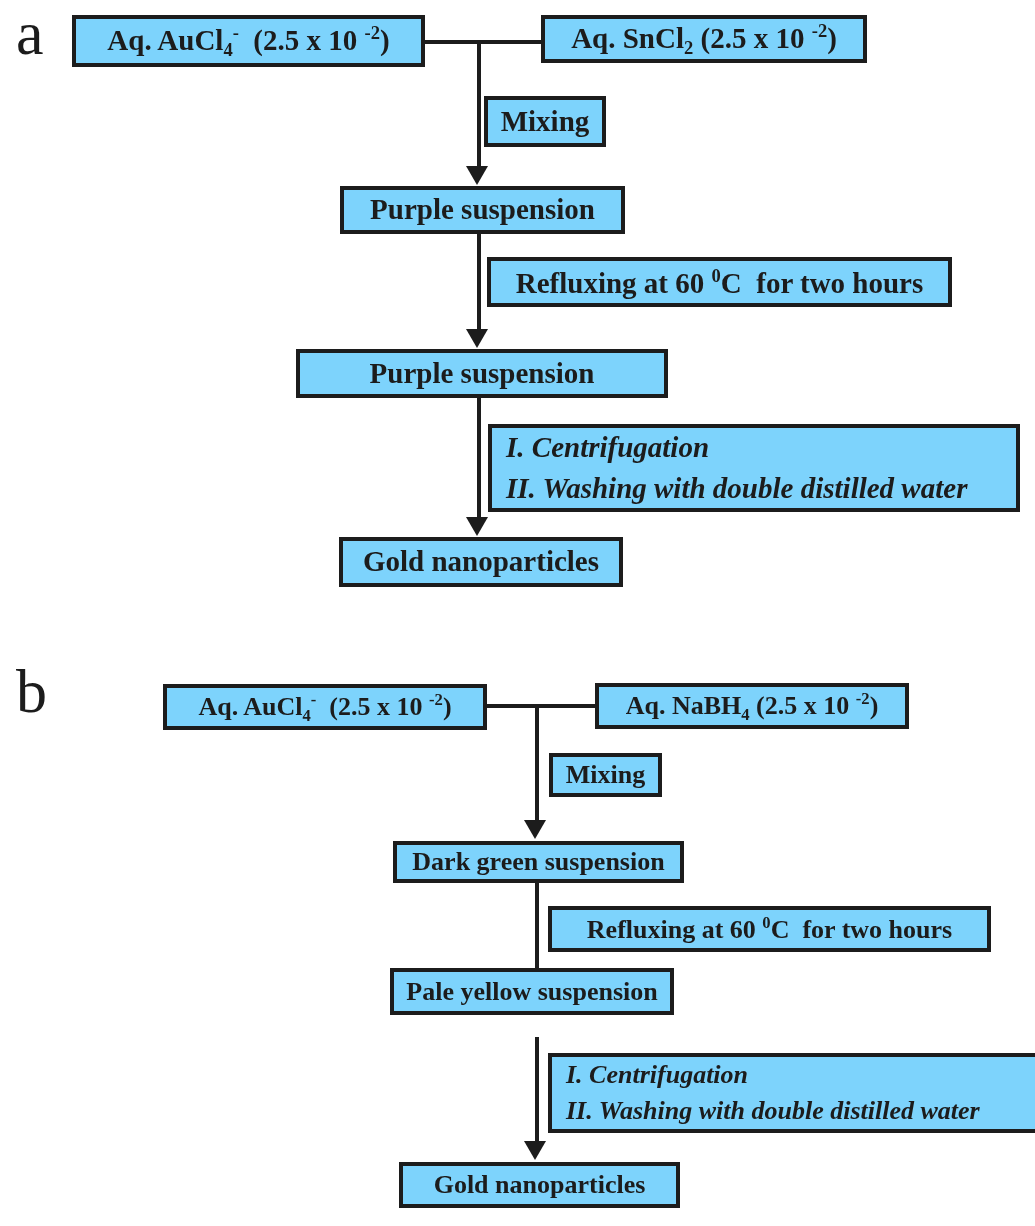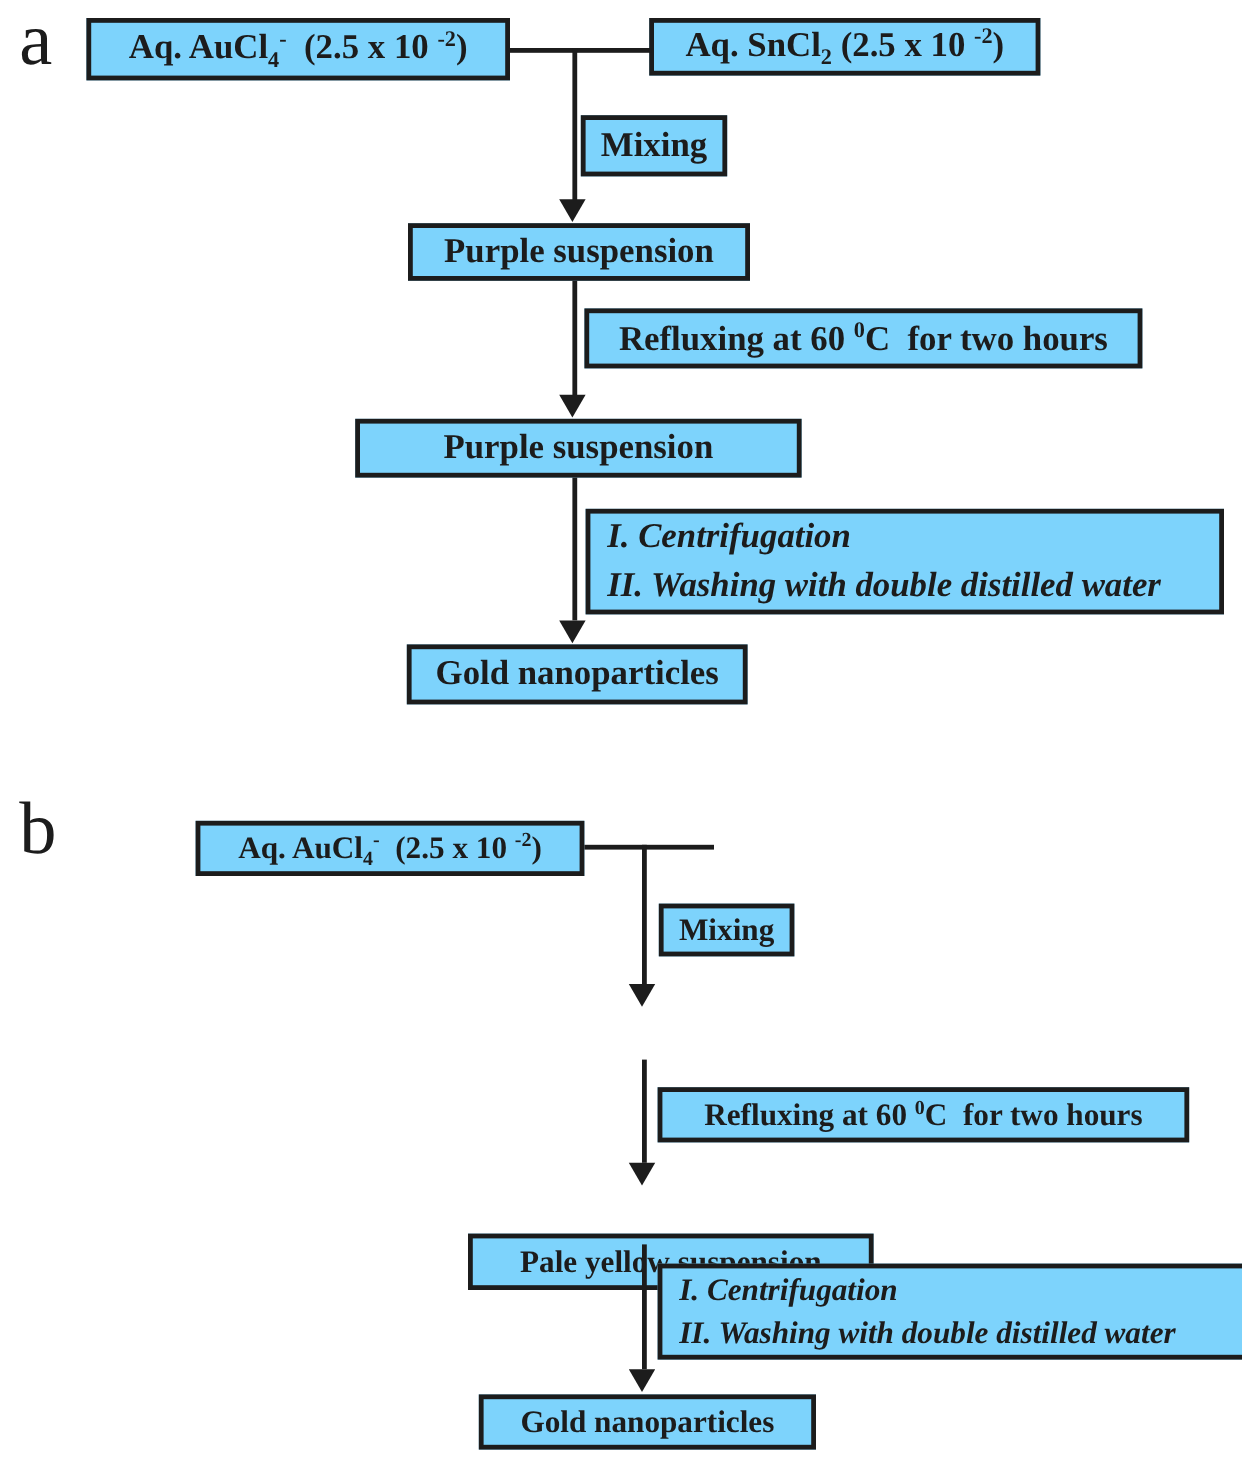--- a/index.html
+++ b/index.html
@@ -103,38 +103,44 @@
 
   <div class="box" style="left:339px; top:537px; width:284px; height:50px;">
     <span class="label fs-a">Gold nanoparticles</span>
   </div>
 
   <div class="panel-letter" style="left:16px; top:660px;">b</div>
 
   <div class="box" style="left:163px; top:684px; width:324px; height:46px;">
     <span class="label fs-b"><span>Aq. AuCl</span><sub>4</sub><sup>-</sup><span>  (2.5 x 10 </span><sup>-2</sup><span>)</span></span>
   </div>
+  <div class="box" style="left:595px; top:683px; width:314px; height:46px;">
+    <span class="label fs-b"><span>Aq. NaBH</span><sub>4</sub><span> (2.5 x 10 </span><sup>-2</sup><span>)</span></span>
+  </div>
 
   <div class="hline" style="left:487px; top:704px; width:108px; height:4px;"></div>
   <div class="vline" style="left:535px; top:704px; width:4px; height:116px;"></div>
   <div class="arrow-down" style="left:524px; top:820px;"></div>
 
   <div class="box" style="left:549px; top:753px; width:113px; height:44px;">
     <span class="label fs-b">Mixing</span>
   </div>
 
+  <div class="box" style="left:393px; top:841px; width:291px; height:42px;">
+    <span class="label fs-b">Dark green suspension</span>
+  </div>
 
   <div class="vline" style="left:535px; top:883px; width:4px; height:86px;"></div>
   <div class="arrow-down" style="left:524px; top:969px;"></div>
 
   <div class="box" style="left:548px; top:906px; width:443px; height:46px;">
     <span class="label fs-b"><span>Refluxing at 60 </span><sup>0</sup><span>C  for two hours</span></span>
   </div>
 
-  <div class="box" style="left:390px; top:1028px; width:338px; height:47px;">
+  <div class="box" style="left:390px; top:968px; width:284px; height:47px;">
     <span class="label fs-b">Pale yellow suspension</span>
   </div>
 
   <div class="vline" style="left:535px; top:1037px; width:4px; height:104px;"></div>
   <div class="arrow-down" style="left:524px; top:1141px;"></div>
 
   <div class="box align-left" style="left:548px; top:1053px; width:502px; height:80px; padding-left:14px;">
     <span class="label fs-b two-line"><span>I. Centrifugation</span><br><span>II. Washing with double distilled water</span></span>
   </div>
 

